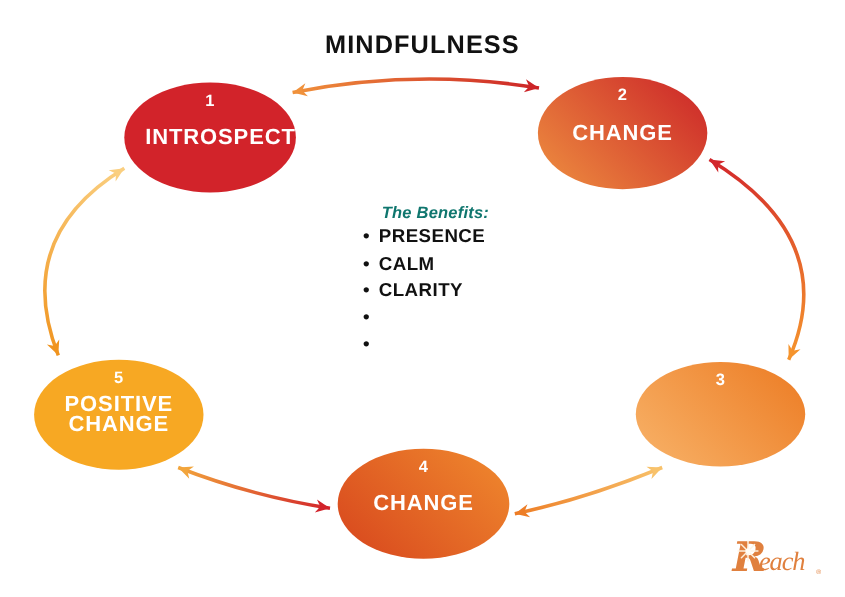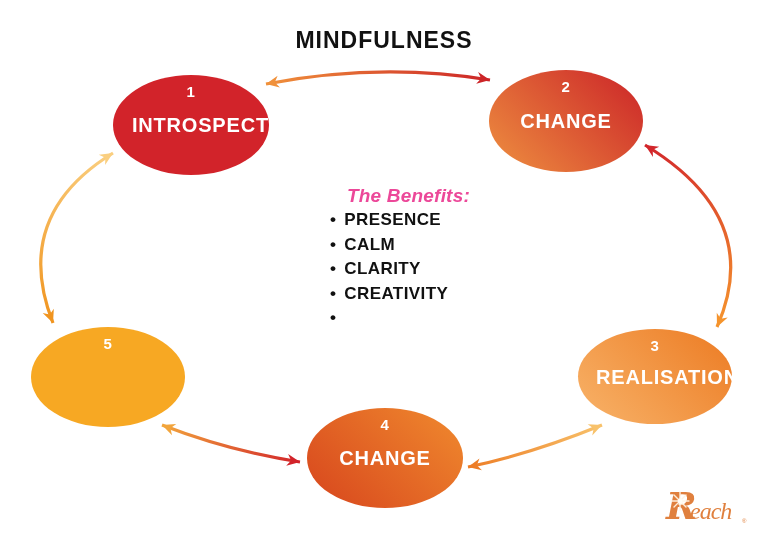--- a/index.html
+++ b/index.html
@@ -29,22 +29,22 @@
     line-height:18px; max-width:118px;
   }
   .n1 { left:113px; top:75px;  width:156px; height:100px; }
   .n2 { left:489px; top:70px;  width:154px; height:102px; }
   .n3 { left:578px; top:329px; width:154px; height:95px; }
   .n4 { left:307px; top:408px; width:156px; height:100px; }
   .n5 { left:31px;  top:327px; width:154px; height:100px; }
 
   .benefits { position:absolute; left:330px; top:185px; }
   .benefits .heading {
-    font-style:italic; font-weight:bold; font-size:19px;
-    color:#ec4899; margin:0 0 3px 17px; letter-spacing:0.2px;
+    font-style:italic; font-weight:bold; font-size:15px;
+    color:#0f766e; margin:0 0 3px 17px; letter-spacing:0.2px;
   }
   .benefits ul { list-style:none; margin:0; padding:0; }
   .benefits li {
     display:flex; align-items:baseline; height:24.5px;
     font-size:17px; font-weight:bold; color:#111111; letter-spacing:0.4px;
   }
   .benefits .bullet { font-size:17px; margin-right:8px; }
 
   .logo { position:absolute; left:666px; top:486px; width:100px; height:50px; color:#E0803E; }
   .logo-r {
@@ -117,50 +117,49 @@
     <div class="label">INTROSPECTION</div>
   </div>
 
   <div class="node n2" style="background: linear-gradient(45deg, rgb(238, 144, 64), rgb(203, 35, 40));">
     <div class="num">2</div>
     <div class="label">CHANGE</div>
   </div>
 
   <div class="node n3" style="background: linear-gradient(45deg, rgb(248, 179, 105), rgb(236, 123, 35));">
     <div class="num">3</div>
-    <div class="label">REALISATION</div>
   </div>
 
   <div class="node n4" style="background: linear-gradient(45deg, rgb(215, 69, 29), rgb(240, 138, 46));">
     <div class="num">4</div>
     <div class="label">CHANGE</div>
   </div>
 
   <div class="node n5" style="background: rgb(247, 168, 35);">
     <div class="num">5</div>
+    <div class="label">POSITIVE CHANGE</div>
   </div>
 
   <div class="benefits">
     <div class="heading">The Benefits:</div>
     <ul>
       <li>
         <span class="bullet">•</span>
         <span>PRESENCE</span>
       </li>
       <li>
         <span class="bullet">•</span>
         <span>CALM</span>
       </li>
       <li>
         <span class="bullet">•</span>
         <span>CLARITY</span>
       </li>
       <li>
         <span class="bullet">•</span>
-        <span>CREATIVITY</span>
       </li>
       <li>
         <span class="bullet">•</span>
       </li>
     </ul>
   </div>
 
   <div class="logo" style="color: rgb(224, 128, 62);">
     <span class="logo-r" style="color: rgb(224, 128, 62);">R</span>
     <svg class="logo-star" width="20" height="20" viewBox="0 0 20 20">

